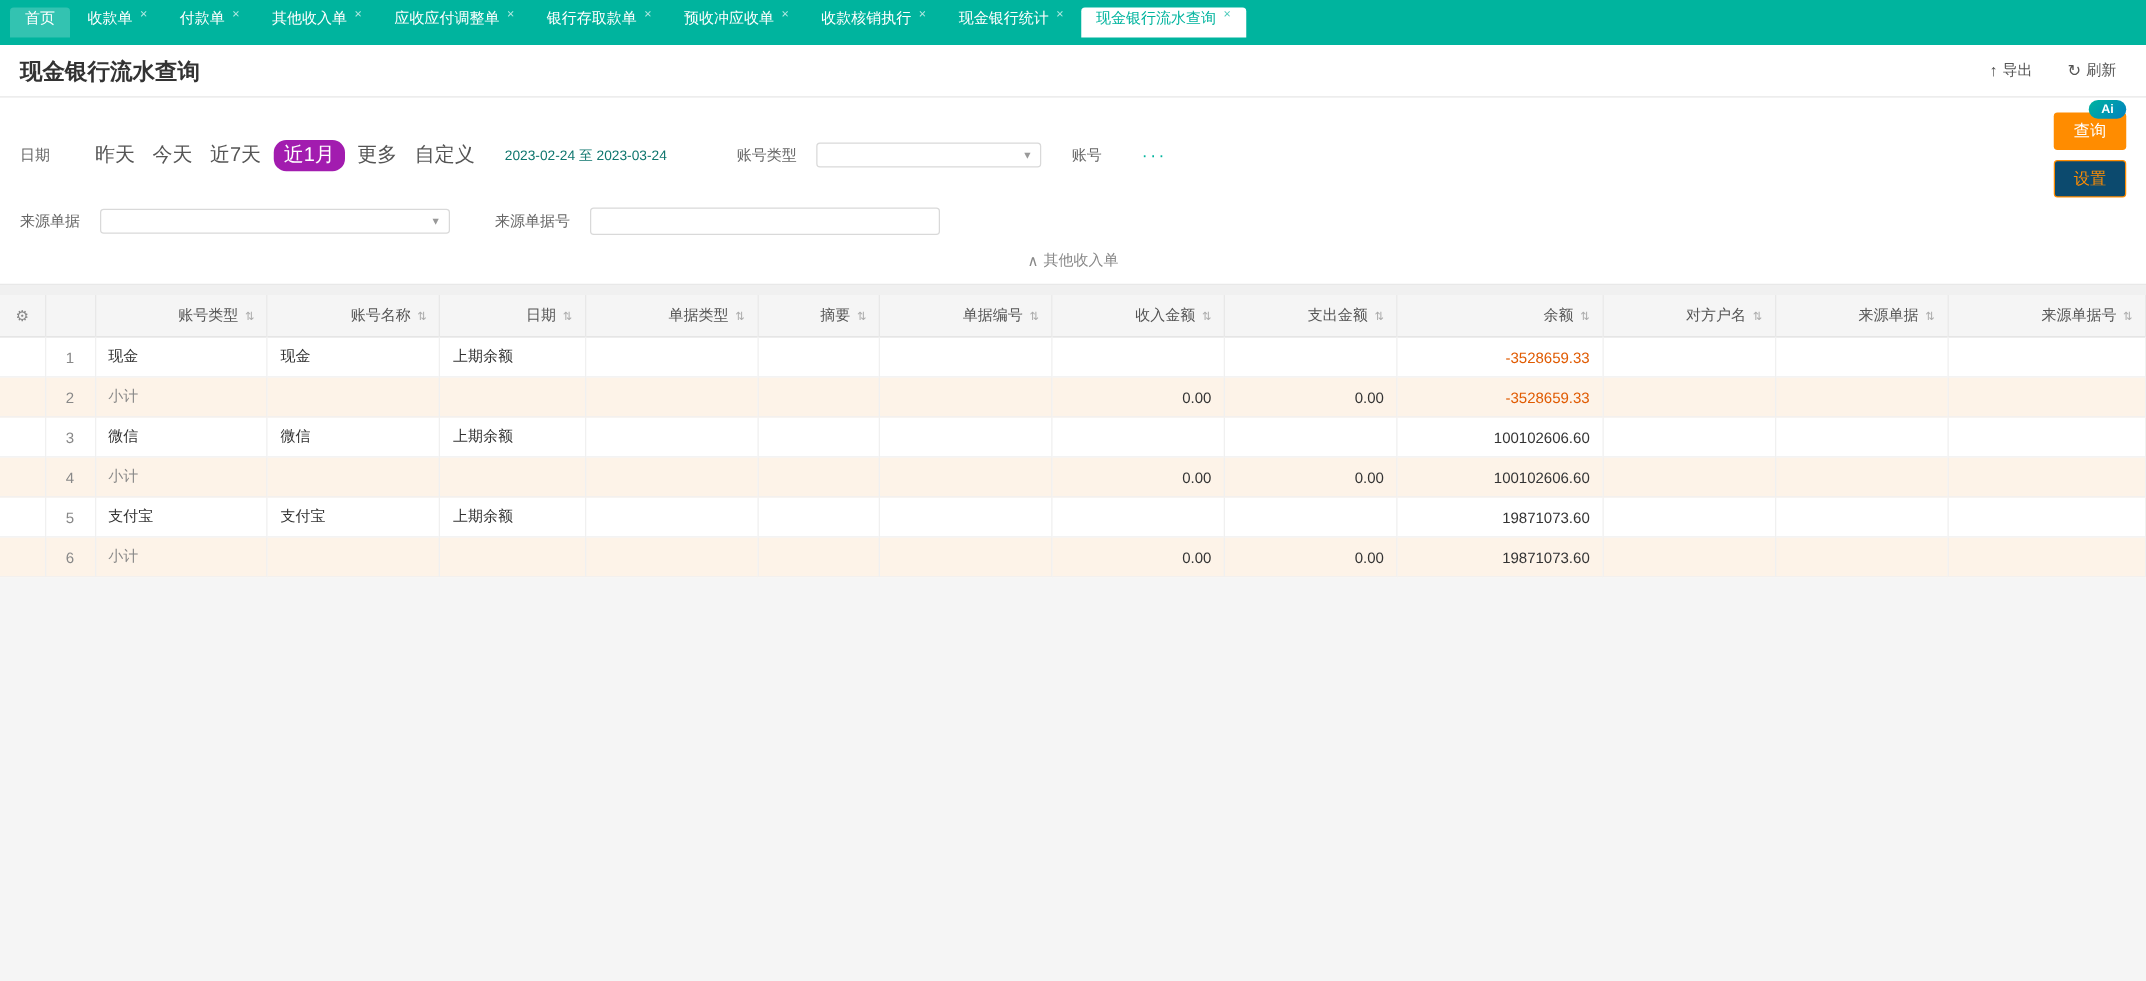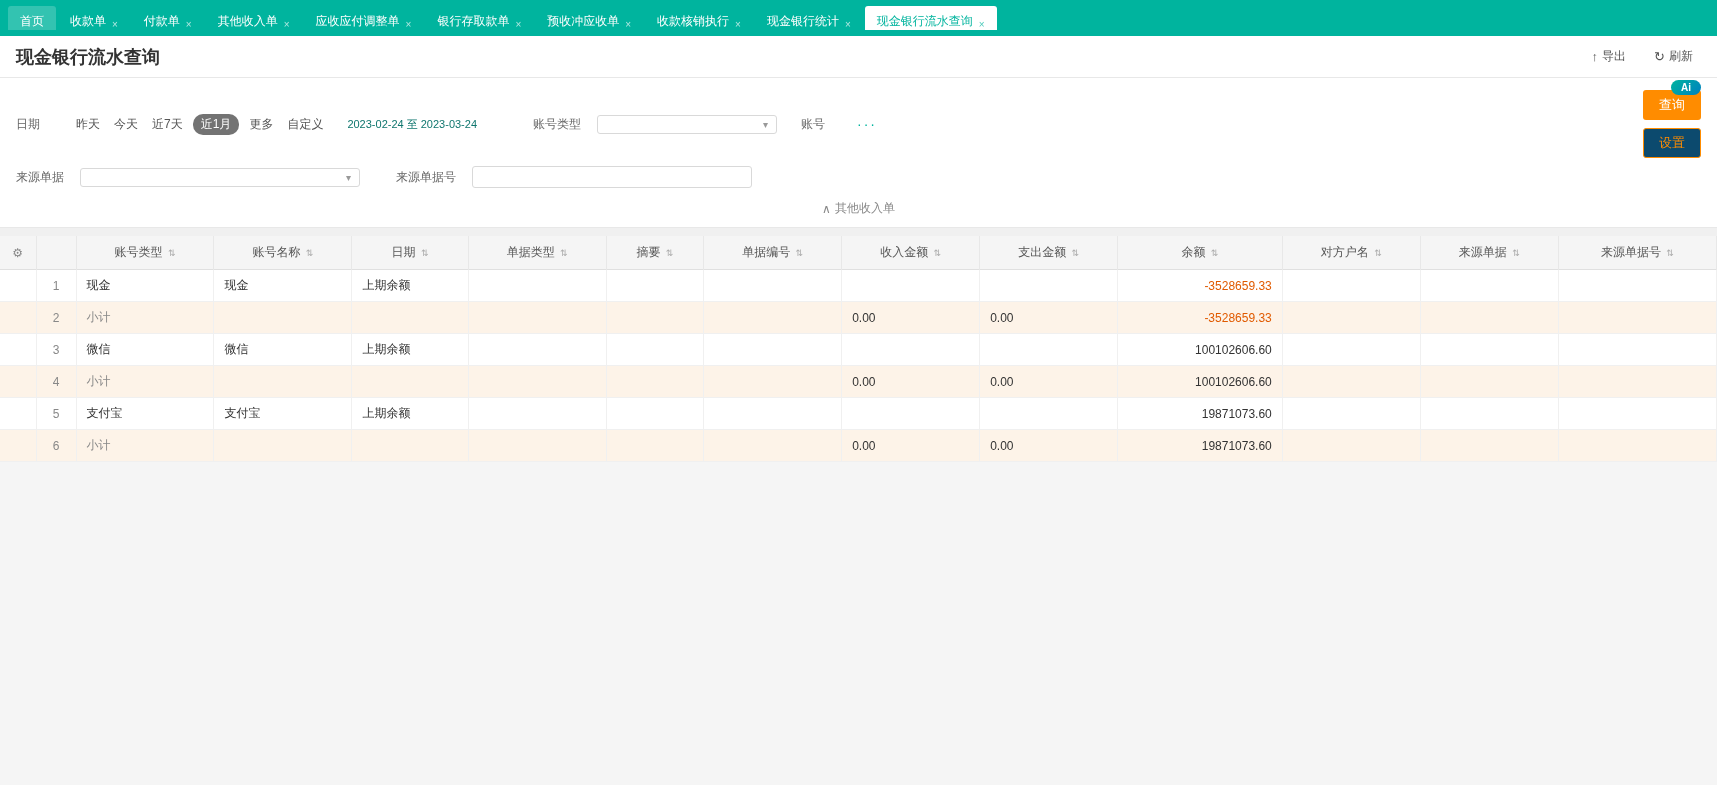--- a/index.html
+++ b/index.html
@@ -10,21 +10,21 @@
       display: flex;
       align-items: center;
       background: #00b49e;
       height: 36px;
       padding: 0 8px;
       gap: 2px;
       overflow: hidden;
     }
     .nav-item {
       display: flex;
-      align-items: flex-end;
+      align-items: flex-start;
       padding: 0 12px;
       height: 24px;
       color: #fff;
       font-size: 12px;
       cursor: pointer;
       border-radius: 3px 3px 0 0;
       white-space: nowrap;
       gap: 4px;
     }
     .nav-item.active { background: #fff; color: #00b49e; border-radius: 3px 3px 0 0; }
@@ -91,27 +91,27 @@
       font-size: 12px;
       white-space: nowrap;
       min-width: 40px;
     }
     .filter-date-options {
       display: flex;
       align-items: center;
       gap: 6px;
     }
     .date-opt {
-      font-size: 12px;
+      font-size: 16px;
       color: #555;
       cursor: pointer;
       padding: 2px 4px;
     }
     .date-opt.active {
-      background: #737373;
+      background: #a21caf;
       color: #fff;
       border-radius: 10px;
       padding: 2px 8px;
     }
     .date-range {
       font-size: 11px;
       color: #0f766e;
       margin-left: 4px;
     }
     .filter-select {
@@ -187,40 +187,40 @@
       width: 100%;
       border-collapse: collapse;
       font-size: 12px;
     }
     thead tr {
       background: #f5f5f5;
       border-bottom: 1px solid #e0e0e0;
     }
     thead th {
       padding: 8px 10px;
-      text-align: center;
+      text-align: right;
       color: #555;
       font-weight: normal;
       border-right: 1px solid #e8e8e8;
       white-space: nowrap;
     }
     thead th.sortable { cursor: pointer; }
     .sort-arrows { color: #aaa; font-size: 9px; margin-left: 2px; }
     tbody tr {
       border-bottom: 1px solid #f0f0f0;
     }
     tbody tr.subtotal-row {
       background: #fdf3e8;
     }
     td {
       padding: 7px 10px;
       border-right: 1px solid #f0f0f0;
       white-space: nowrap;
     }
-    td.number { }
+    td.number { text-align: right; }
     td.negative { color: #e05a00; text-align: right; }
     td.positive { text-align: right; }
     .col-index { color: #888; width: 40px; text-align: center; }
     .col-gear { width: 36px; text-align: center; }
     .gear-icon { color: #888; cursor: pointer; }
 
     
     .section-divider {
       height: 8px;
       background: #f0f0f0;

